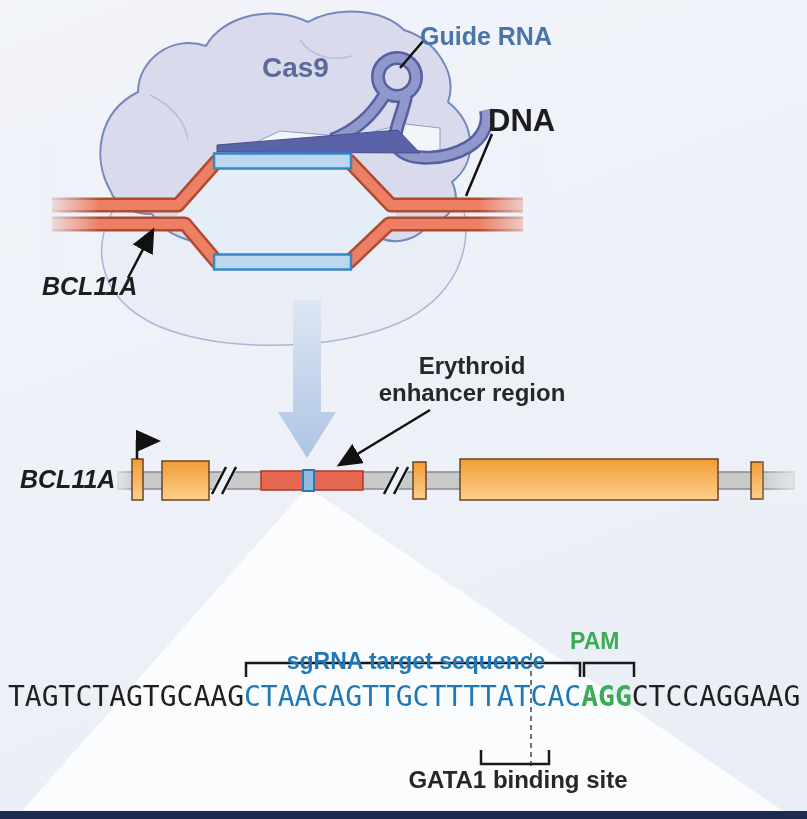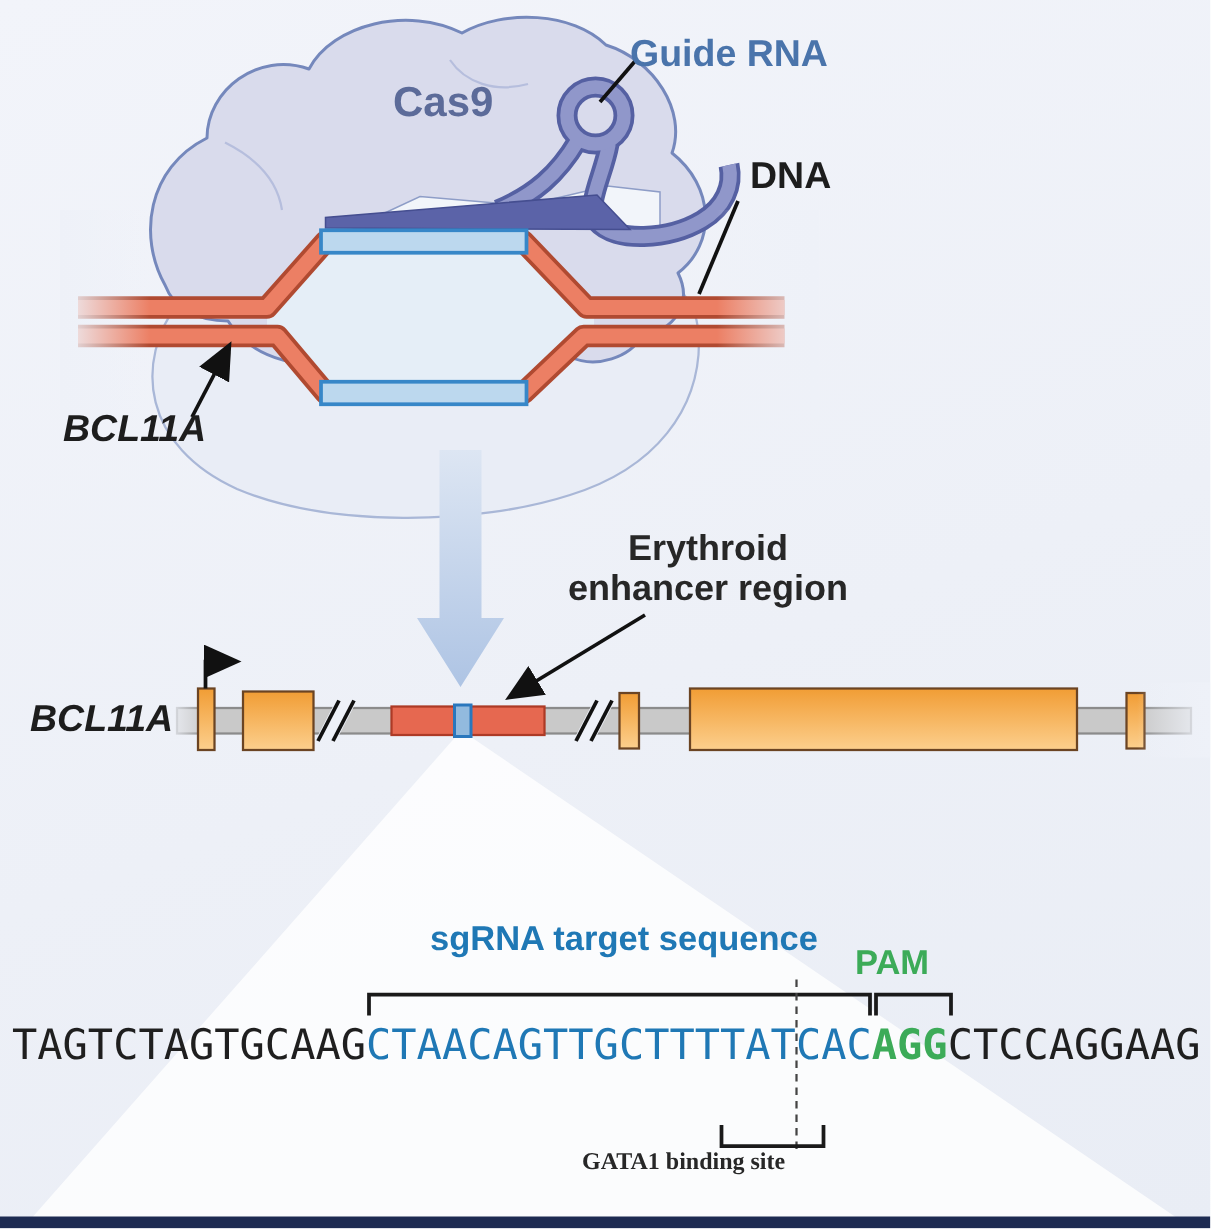--- a/index.html
+++ b/index.html
@@ -5,27 +5,27 @@
   html,body{margin:0;padding:0;}
   body{font-family:"Liberation Sans", sans-serif;}
   #stage{
     position:relative;width:807px;height:819px;overflow:hidden;
     background:linear-gradient(160deg,#f2f4fa 0%,#edf0f7 55%,#e9edf5 100%);
   }
   #art{position:absolute;left:0;top:0;}
   .lbl{position:absolute;font-weight:bold;white-space:nowrap;}
   .lbl-cas9{left:262px;top:52px;width:90px;text-align:left;font-size:28px;color:#5c6b99;}
   .lbl-guide{left:420px;top:22px;font-size:25px;color:#4a74ab;}
-  .lbl-dna{left:500px;top:103px;font-size:25px;color:#1d1d1d;}
+  .lbl-dna{left:488px;top:103px;font-size:31px;color:#1d1d1d;}
   .lbl-bcl11a-top{left:42px;top:272px;font-size:25px;font-style:italic;color:#1d1d1d;}
   .lbl-bcl11a-gene{left:20px;top:465px;font-size:25px;font-style:italic;color:#1d1d1d;}
   .lbl-erythroid{left:372px;top:352px;width:200px;text-align:center;font-size:24px;line-height:27px;color:#272727;}
-  .lbl-sgrna{left:266px;top:612px;width:300px;text-align:center;font-size:23px;color:#1f78b5;}
+  .lbl-sgrna{left:266px;top:648px;width:300px;text-align:center;font-size:23px;color:#1f78b5;}
   .lbl-pam{left:570px;top:628px;width:80px;text-align:left;font-size:23px;color:#3cab58;}
-  .lbl-gata1{left:388px;top:766px;width:260px;font-size:16px;color:#272727;font-family:Liberation Serif, serif;}
+  .lbl-gata1{left:388px;top:766px;width:260px;text-align:center;font-size:24px;color:#272727;}
   .seqrow{
     position:absolute;left:8px;white-space:nowrap;
     font-family:"DejaVu Sans Mono", monospace;font-size:28px;line-height:30px;color:#1f1f1f;
   }
   .seqrow-top{top:682px;}
   .seqrow-bottom{top:712px;}
   .seq-blue{color:#1f78b5;font-weight:normal;}
   .seq-green{color:#3cab58;font-weight:bold;margin-top:29px;}
   .seq-bold{color:#141414;font-weight:bold;}
   .bottom-bar{position:absolute;left:0;top:811px;width:807px;height:8px;background:#1d2b52;}

